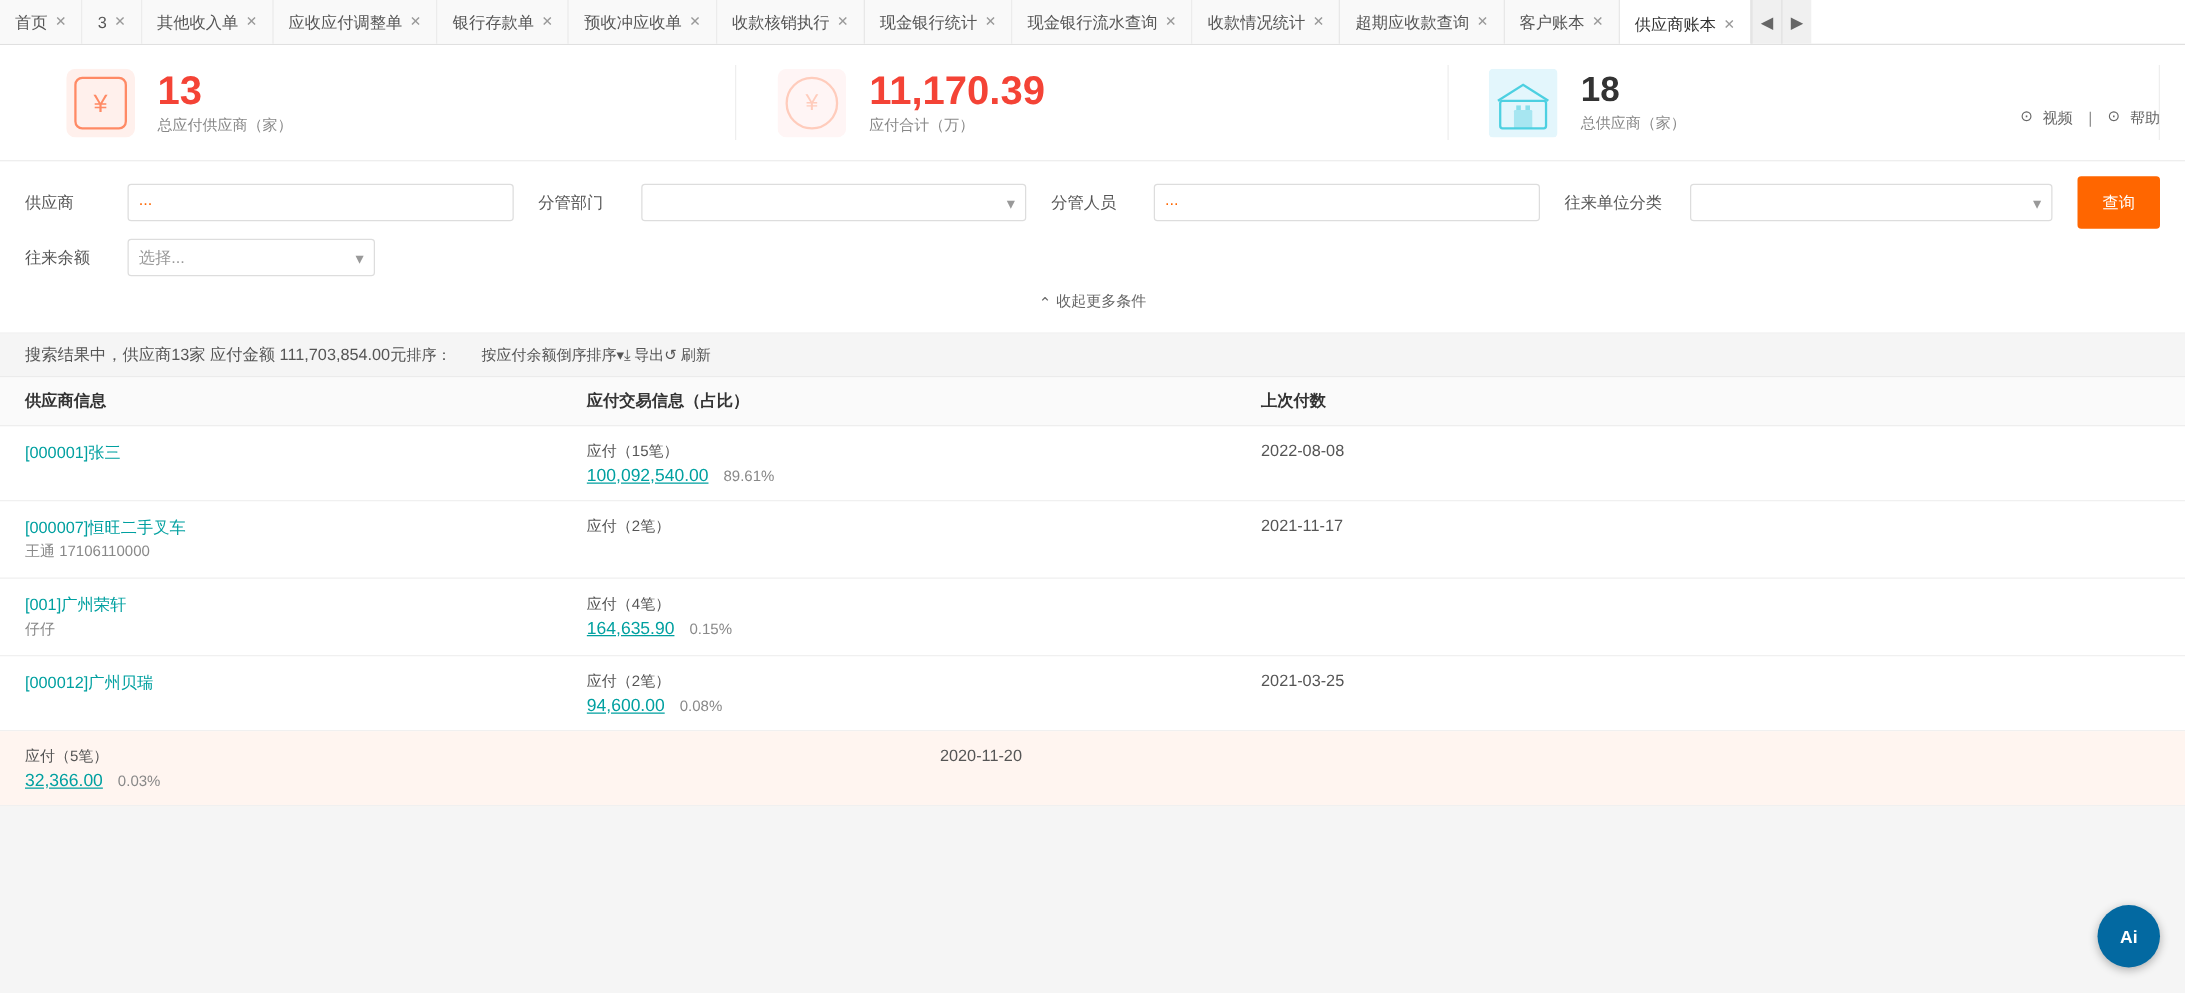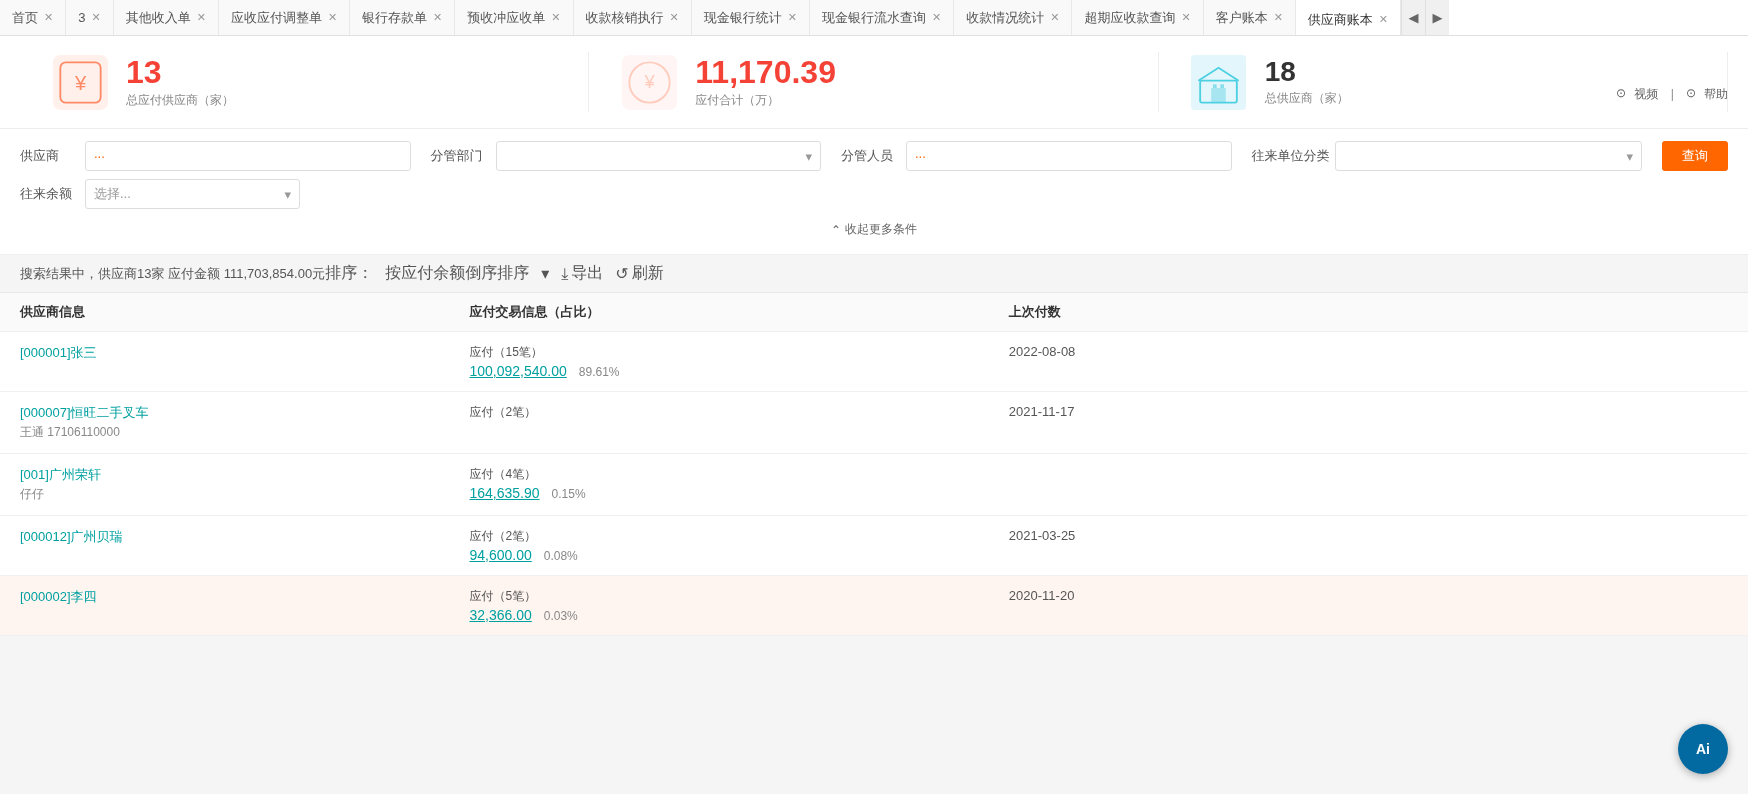--- a/index.html
+++ b/index.html
@@ -105,21 +105,21 @@
     .filter-row {
       display: flex;
       align-items: center;
       margin-bottom: 8px;
       gap: 20px;
     }
     .filter-row:last-child { margin-bottom: 0; }
     .filter-item {
       display: flex;
       align-items: center;
-      gap: 5px;
+      gap: 22px;
       flex: 1;
     }
     .filter-label {
       color: #555;
       white-space: nowrap;
       font-size: 13px;
       min-width: 60px;
     }
     .filter-input {
       border: 1px solid #ddd;
@@ -147,21 +147,21 @@
       color: #999;
     }
     .query-btn {
       background: #ff6600;
       color: #fff;
       border: none;
       border-radius: 3px;
       padding: 6px 20px;
       font-size: 13px;
       cursor: pointer;
-      height: 30px;
+      height: 42px;
       white-space: nowrap;
     }
     .collapse-btn {
       display: flex;
       align-items: center;
       justify-content: center;
       color: #666;
       font-size: 12px;
       cursor: pointer;
       gap: 4px;
@@ -174,26 +174,25 @@
       align-items: center;
       padding: 8px 20px;
       background: #f5f5f5;
       font-size: 13px;
       color: #555;
       border-bottom: 1px solid #e8e8e8;
     }
     .result-bar-right {
       display: flex;
       align-items: center;
-      gap: 12px;
-      font-size: 16px;
+      font-size: 12px;
       color: #555;
     }
     .sort-label { color: #555; }
-    .sort-value { color: #555; cursor: pointer; }
+    .sort-value { color: #555; cursor: pointer; margin-left: 24px; }
     .action-btn {
       display: flex;
       align-items: center;
       gap: 3px;
       cursor: pointer;
       color: #555;
     }
 
     
     .table-section {
@@ -520,23 +519,20 @@
           <span class="payable-percent">0.08%</span>
         </div>
       </div>
       <div class="col-lastpay">
         <span class="last-pay-date">2021-03-25</span>
       </div>
       <div class="col-extra"></div>
     </div>
 
     <div class="table-row" style="background:#fff5f0;">
-      <div class="col-supplier">
-        <a class="supplier-link">[000002]李四</a>
-      </div>
       <div class="col-payable">
         <div class="payable-count">应付（5笔）</div>
         <div class="payable-row">
           <span class="payable-amount">32,366.00</span>
           <span class="payable-percent">0.03%</span>
         </div>
       </div>
       <div class="col-lastpay">
         <span class="last-pay-date">2020-11-20</span>
       </div>

